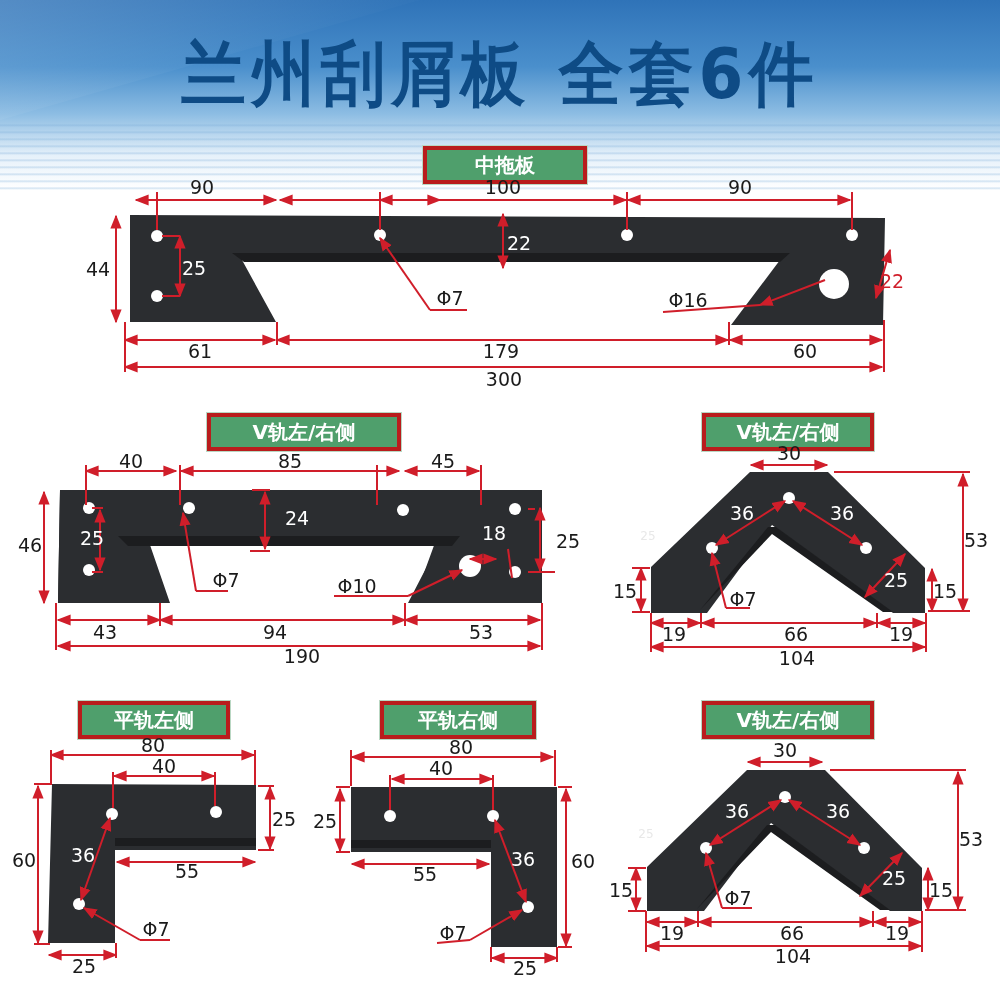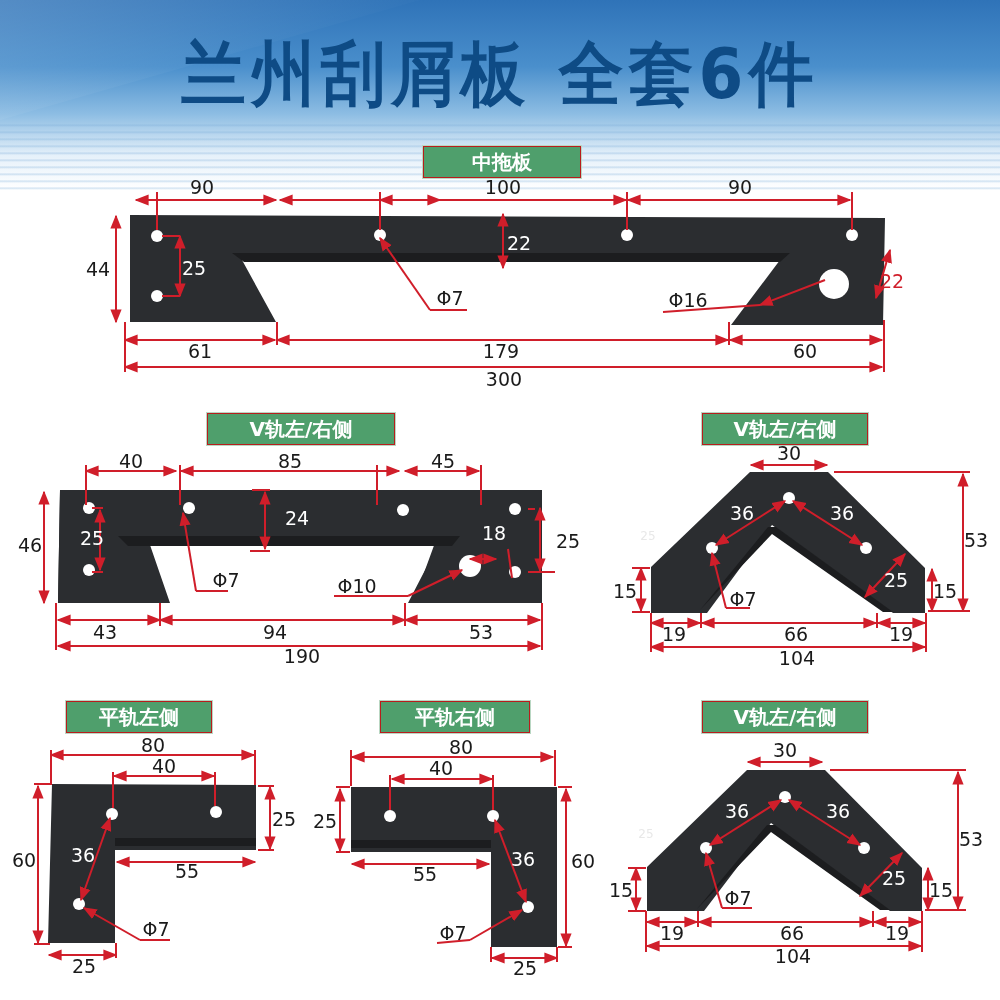--- a/index.html
+++ b/index.html
@@ -3,39 +3,39 @@
 <meta charset="utf-8">
 <style>
   html,body{margin:0;padding:0;}
   body{width:1000px;height:1000px;position:relative;overflow:hidden;background:#ffffff;font-family:"DejaVu Sans","Liberation Sans",sans-serif;}
   .banner{position:absolute;left:0;top:0;width:1000px;height:190px;
     background:linear-gradient(180deg,#2f73b8 0%,#4a8fcc 35%,#8dbde3 60%,#e6f1fa 82%,#ffffff 100%);}
   .banner-streak{position:absolute;left:0;top:120px;width:1000px;height:70px;
     background:repeating-linear-gradient(180deg,rgba(255,255,255,0.0) 0px,rgba(255,255,255,0.0) 4px,rgba(120,170,215,0.35) 5px,rgba(255,255,255,0.0) 7px);}
   .banner-facet{position:absolute;left:0;top:0;width:420px;height:120px;background:linear-gradient(160deg,rgba(255,255,255,0.18),rgba(255,255,255,0) 60%);clip-path:polygon(0 0,100% 0,0 100%);}
   .title{position:absolute;left:0;width:1000px;top:34px;text-align:center;font-family:"DejaVu Sans",sans-serif;font-weight:bold;font-size:70px;letter-spacing:6px;color:#0e4b85;line-height:80px;transform:scaleX(0.92);}
-  .label{position:absolute;height:30px;background:#4f9f6c;color:#fff;font-weight:bold;font-size:20px;line-height:30px;text-align:center;border:1px solid #b91c1c;box-shadow:0 0 0 1px #b9d7c3;}
+  .label{position:absolute;height:30px;background:#4f9f6c;color:#fff;font-weight:bold;font-size:20px;line-height:30px;text-align:center;border:4px solid #b91c1c;box-shadow:0 0 0 1px #b9d7c3;}
   svg.parts{position:absolute;left:0;top:0;}
   .dim{font-family:"DejaVu Sans",sans-serif;font-size:19px;fill:#1a1a1a;}
   .dimw{font-family:"DejaVu Sans",sans-serif;font-size:19px;fill:#ffffff;}
   .dimr{font-family:"DejaVu Sans",sans-serif;font-size:19px;fill:#d01e2a;}
 </style>
 </head>
 <body>
 
 <div class="banner">
   <div class="banner-facet"></div>
   <div class="banner-streak"></div>
 </div>
 <div class="title">兰州刮屑板 全套6件</div>
 
 <div class="label" style="left:423px;top:146px;width:156px;">中拖板</div>
 <div class="label" style="left:207px;top:413px;width:186px;">V轨左/右侧</div>
 <div class="label" style="left:702px;top:413px;width:164px;">V轨左/右侧</div>
-<div class="label" style="left:66px;top:701px;width:144px;">平轨左侧</div>
+<div class="label" style="left:78px;top:701px;width:144px;">平轨左侧</div>
 <div class="label" style="left:380px;top:701px;width:148px;text-align:center;">平轨右侧</div>
 <div class="label" style="left:702px;top:701px;width:164px;">V轨左/右侧</div>
 
 <svg class="parts" width="1000" height="1000" viewBox="0 0 1000 1000">
   <defs>
     <marker id="ar" viewBox="0 0 10 10" refX="9" refY="5" markerWidth="7" markerHeight="7" orient="auto-start-reverse">
       <path d="M0,1 L10,5 L0,9 z" fill="#d01e2a"></path>
     </marker>
   </defs>
 

